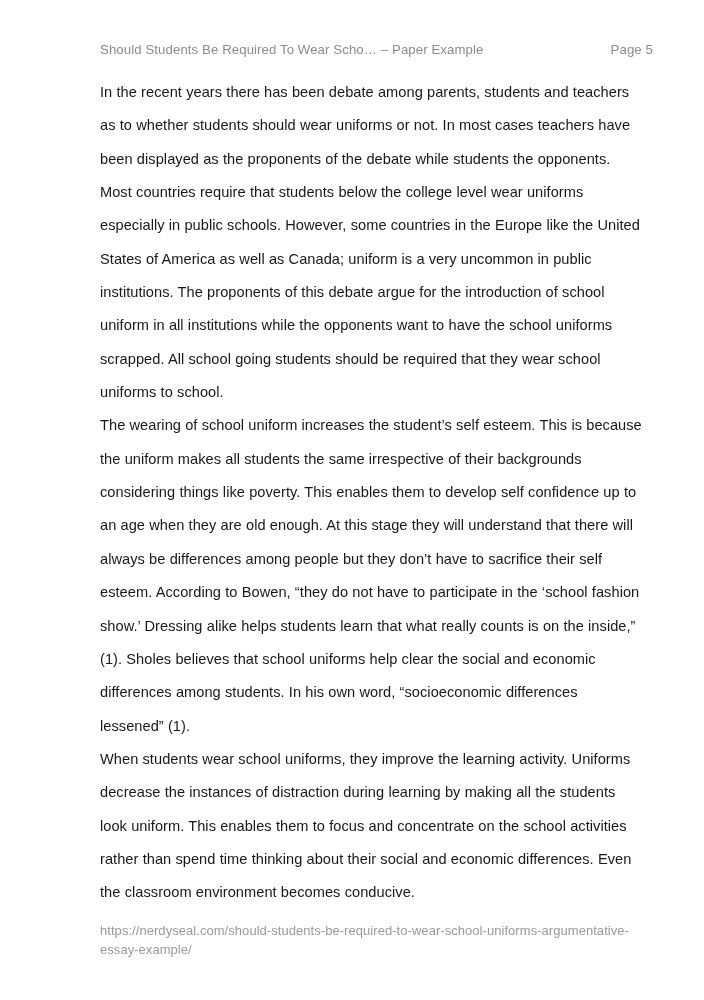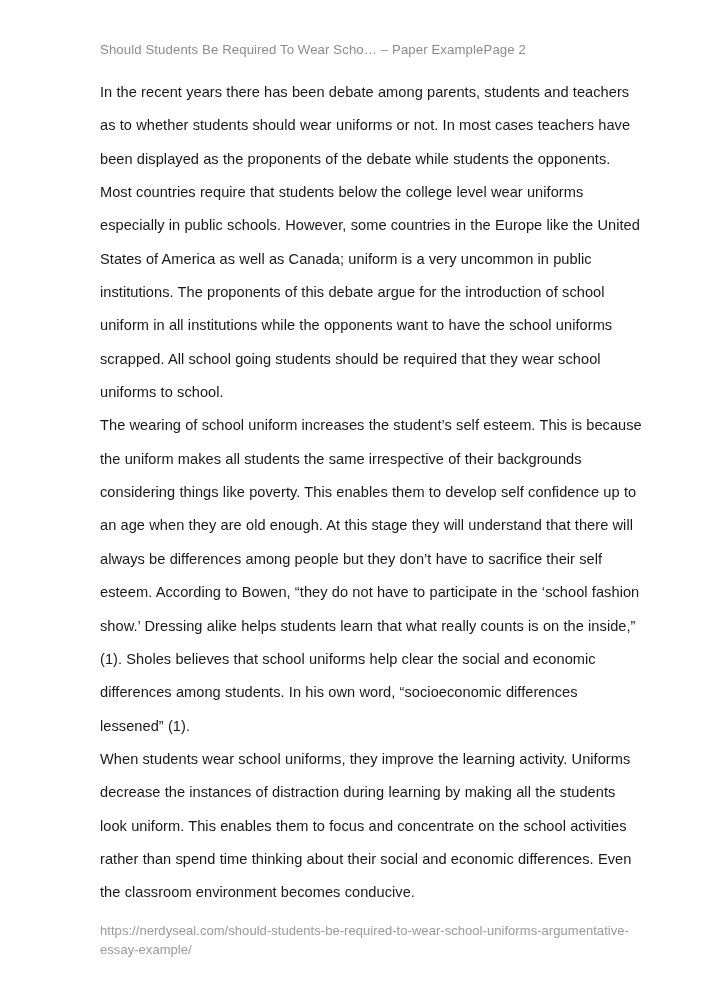--- a/index.html
+++ b/index.html
@@ -24,21 +24,21 @@
   }
 
   
   .page-header {
     position: absolute;
     top: 41px;
     left: 100px;
     width: 553px;
     display: flex;
     align-items: baseline;
-    justify-content: flex-start;
+    justify-content: space-between;
     color: #8c8c8c;
     font-size: 13.2px;
     line-height: 18px;
     white-space: nowrap;
   }
   .page-header .doc-title {
     letter-spacing: 0.1px;
   }
   .page-header .page-number {
     letter-spacing: 0.1px;
@@ -74,21 +74,21 @@
     word-break: break-word;
   }
 </style>
 </head>
 <body>
 
 <div class="page">
 
   <div class="page-header">
     <span class="doc-title">Should Students Be Required To Wear Scho… – Paper Example</span>
-    <span class="page-number">Page 2</span>
+    <span class="page-number">Page 5</span>
   </div>
 
   <div class="body-copy">
     <p>In the recent years there has been debate among parents, students and teachers as to whether students should wear uniforms or not. In most cases teachers have been displayed as the proponents of the debate while students the opponents. Most countries require that students below the college level wear uniforms especially in public schools. However, some countries in the Europe like the United States of America as well as Canada; uniform is a very uncommon in public institutions. The proponents of this debate argue for the introduction of school uniform in all institutions while the opponents want to have the school uniforms scrapped. All school going students should be required that they wear school uniforms to school.</p>
     <p>The wearing of school uniform increases the student’s self esteem. This is because the uniform makes all students the same irrespective of their backgrounds considering things like poverty. This enables them to develop self confidence up to an age when they are old enough. At this stage they will understand that there will always be differences among people but they don’t have to sacrifice their self esteem. According to Bowen, “they do not have to participate in the ‘school fashion show.’ Dressing alike helps students learn that what really counts is on the inside,” (1). Sholes believes that school uniforms help clear the social and economic differences among students. In his own word, “socioeconomic differences lessened” (1).</p>
     <p>When students wear school uniforms, they improve the learning activity. Uniforms decrease the instances of distraction during learning by making all the students look uniform. This enables them to focus and concentrate on the school activities rather than spend time thinking about their social and economic differences. Even the classroom environment becomes conducive.</p>
   </div>
 
   <div class="source-url">https://nerdyseal.com/should-students-be-required-to-wear-school-uniforms-argumentative-essay-example/</div>
 

